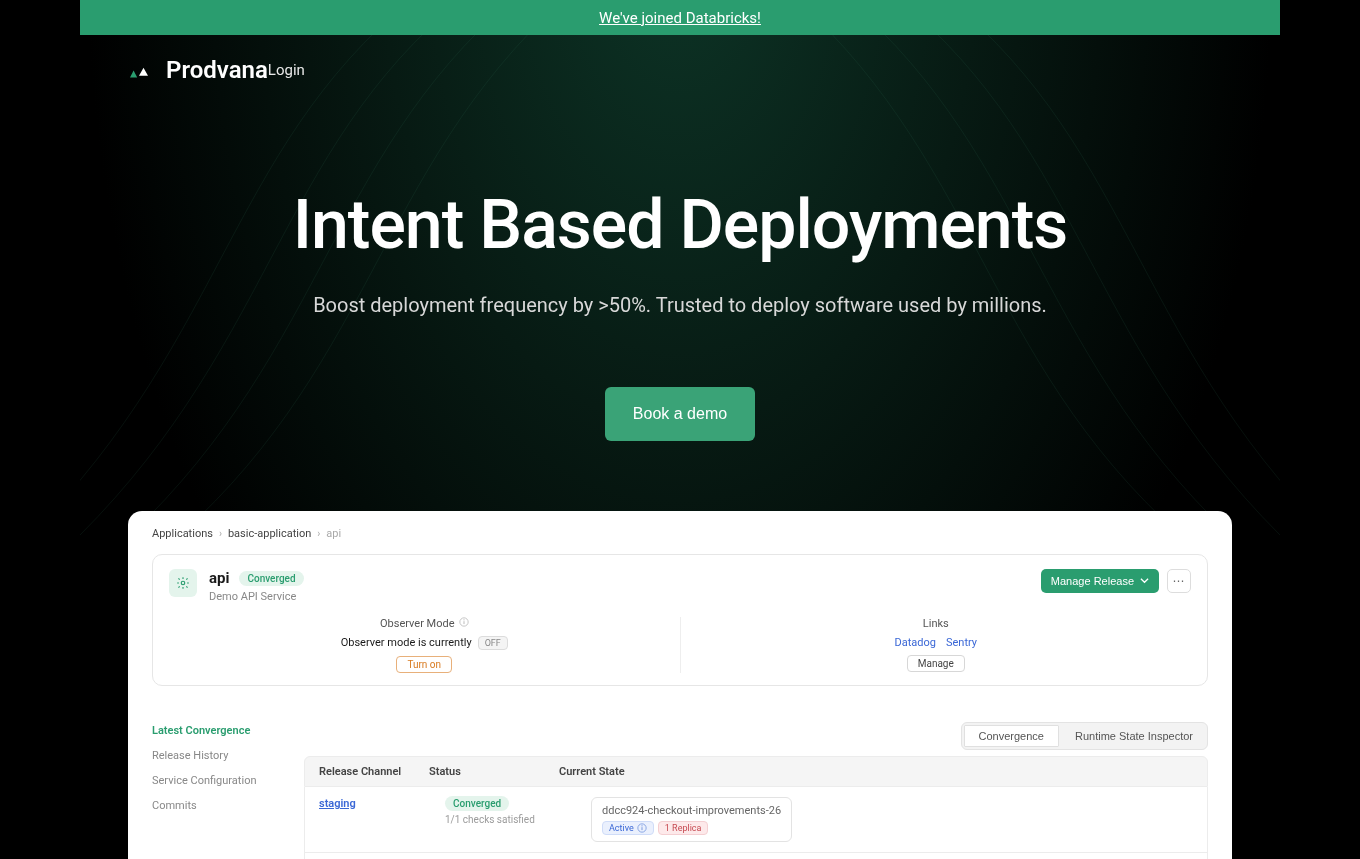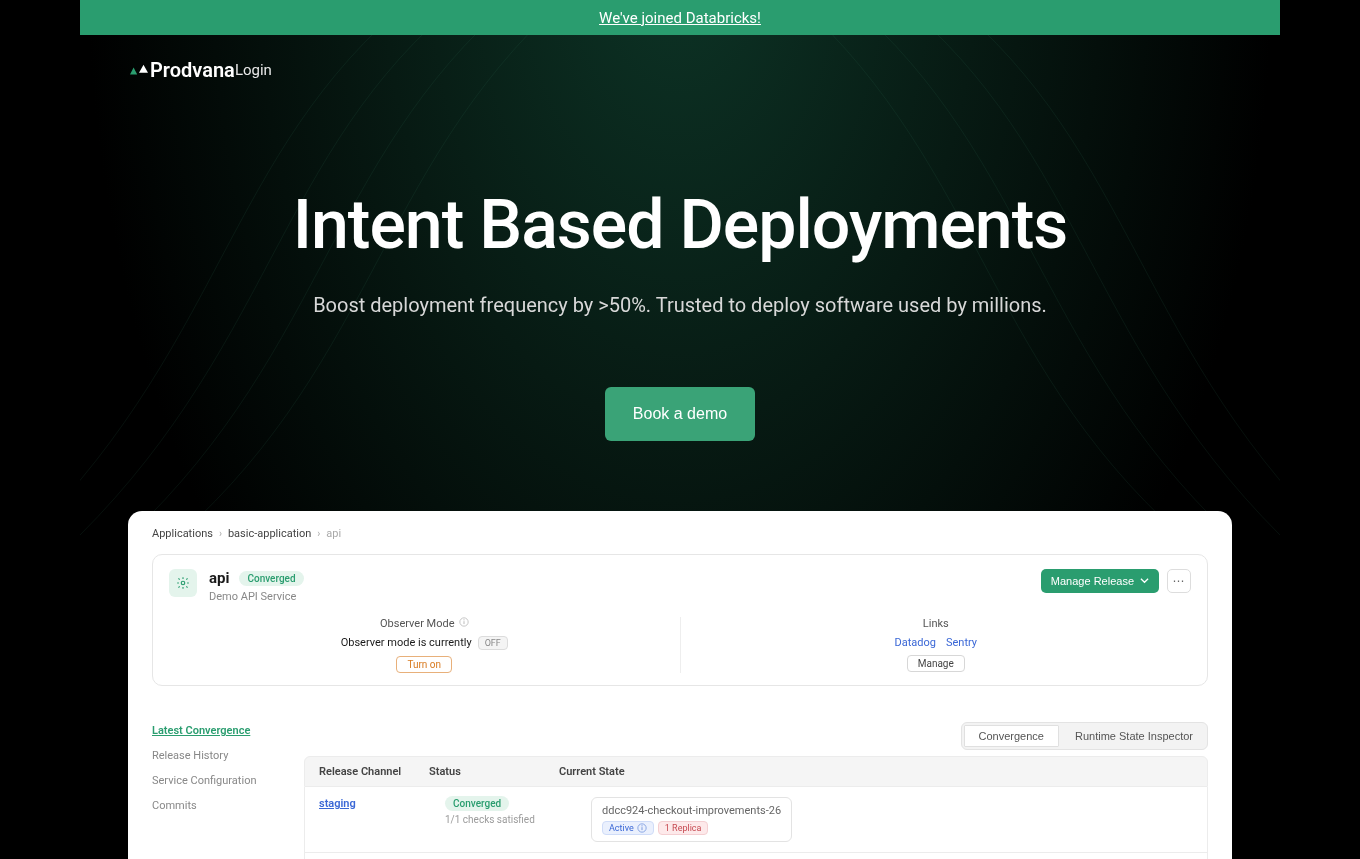--- a/index.html
+++ b/index.html
@@ -49,22 +49,22 @@
     display: flex;
     align-items: center;
     height: 70px;
     padding: 0 48px;
     position: relative;
     z-index: 2;
   }
   .logo {
     display: flex;
     align-items: center;
-    gap: 0;
-    font-size: 20px;
+    gap: 16px;
+    font-size: 24px;
     font-weight: 600;
     color: #fff;
   }
   .logo-mark {
     width: 22px;
     height: 18px;
     position: relative;
   }
   .nav-links {
     flex: 1;
@@ -249,21 +249,21 @@
   }
   .side-tabs {
     width: 132px;
     font-size: 11px;
     display: flex;
     flex-direction: column;
     gap: 12px;
     padding-top: 2px;
   }
   .side-tabs .tab { color: #888; cursor: pointer; }
-  .side-tabs .tab.active { color: #2a9d6f; font-weight: 600; text-decoration: underline; }
+  .side-tabs .tab.active { color: #2a9d6f; font-weight: 600; }
 
   .table-wrap { flex: 1; }
   .view-toggle {
     display: flex;
     justify-content: flex-end;
     margin-bottom: 6px;
   }
   .seg {
     display: flex;
     border: 1px solid #e3e3e3;

